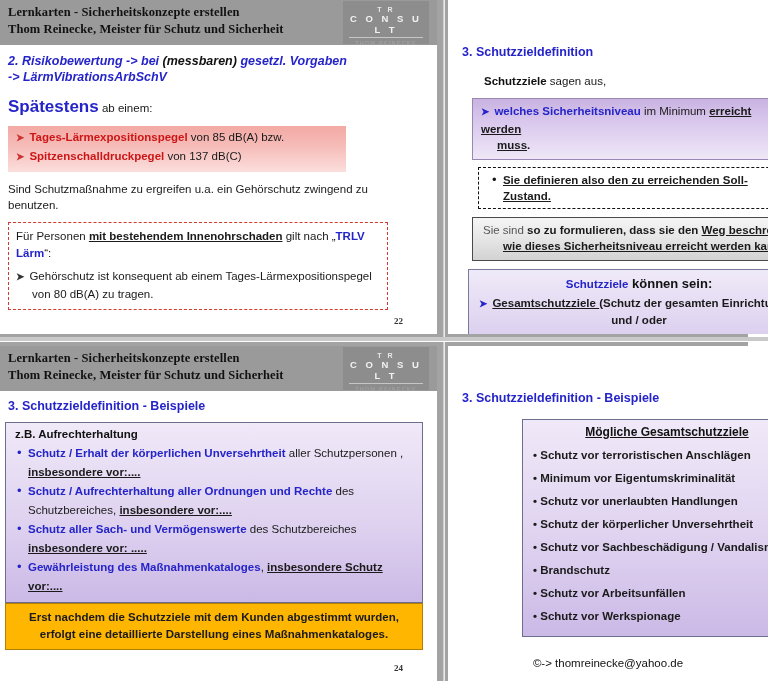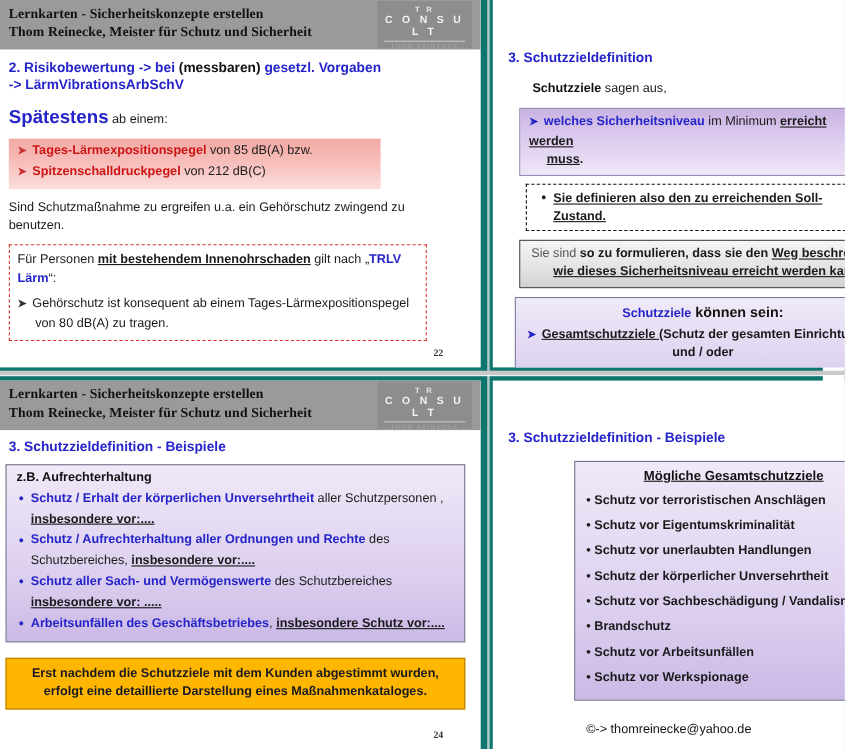--- a/index.html
+++ b/index.html
@@ -3,21 +3,21 @@
 <meta charset="utf-8">
 <style>
   html,body{margin:0;padding:0;}
   body{
     width:768px;height:681px;
     background:#ffffff;
     font-family:"Liberation Sans", sans-serif;
     overflow:hidden;
     position:relative;
   }
-  .page{position:relative;width:748px;height:681px;background:#0f766e;}
+  .page{position:relative;width:748px;height:681px;background:#a3a3a3;}
 
   
   .slide{position:absolute;background:#fff;overflow:hidden;}
   .slide.tl{left:0;  top:0;   width:437px;height:334px;}
   .slide.tr{left:448px;top:0; width:330px;height:334px;}
   .slide.bl{left:0;  top:346px;width:437px;height:335px;}
   .slide.br{left:448px;top:346px;width:330px;height:335px;}
 
   .vdivider{position:absolute;left:443px;top:0;width:1px;height:681px;background:#cfcfcf;}
   .vdivider2{position:absolute;left:444px;top:0;width:1px;height:681px;background:#e9e9e9;}
@@ -129,35 +129,35 @@
       </div>
       <div class="logo">
         <div class="l1">T R</div>
         <div class="l2">C O N S U L T</div>
         <div class="bar"></div>
         <div class="l3">THOM REINECKE</div>
       </div>
     </div>
 
     <div class="body">
-      <div class="h2" style="margin-top:8px;">
+      <div class="h2" style="margin-top:8px;font-style:italic;">
         <span>2. Risikobewertung -&gt; bei </span><span class="blk">(messbaren)</span><span> gesetzl. Vorgaben</span>
         <div>-&gt; LärmVibrationsArbSchV</div>
       </div>
 
       <div style="margin-top:12px;">
         <span class="bold-blue" style="font-size:17px;">Spätestens</span><span class="plain"> ab einem:</span>
       </div>
 
       <div class="box redbox" style="margin-top:9px;width:338px;">
         <div class="li">
           <span class="arrow">➤</span><span class="key">Tages-Lärmexpositionspegel</span><span> von 85 dB(A) bzw.</span>
         </div>
         <div class="li">
-          <span class="arrow">➤</span><span class="key">Spitzenschalldruckpegel</span><span> von 212 dB(C)</span>
+          <span class="arrow">➤</span><span class="key">Spitzenschalldruckpegel</span><span> von 137 dB(C)</span>
         </div>
       </div>
 
       <div class="plain" style="margin-top:9px;width:400px;">Sind Schutzmaßnahme zu ergreifen u.a. ein Gehörschutz zwingend zu benutzen.</div>
 
       <div class="box dashed-red" style="margin-top:9px;width:380px;">
         <div class="plain tight">
           <span>Für Personen </span><span class="b u">mit bestehendem Innenohrschaden</span><span> gilt nach „</span><span class="bold-blue">TRLV Lärm</span><span>“:</span>
         </div>
         <div class="plain tight" style="margin-top:7px;padding-left:16px;text-indent:-16px;">
@@ -237,42 +237,42 @@
           <li>
             <span class="bold-blue">Schutz / Erhalt der körperlichen Unversehrtheit</span><span> aller Schutzpersonen , </span><span class="b u">insbesondere vor:....</span>
           </li>
           <li>
             <span class="bold-blue">Schutz / Aufrechterhaltung aller Ordnungen und Rechte</span><span> des Schutzbereiches, </span><span class="b u">insbesondere vor:....</span>
           </li>
           <li>
             <span class="bold-blue">Schutz aller Sach- und Vermögenswerte</span><span>  des Schutzbereiches </span><span class="b u">insbesondere vor: .....</span>
           </li>
           <li>
-            <span class="bold-blue">Arbeitsunfällen des Geschäftsbetriebes</span><span>, </span><span class="b u">insbesondere Schutz vor:....</span>
+            <span class="bold-blue">Gewährleistung des Maßnahmenkataloges</span><span>, </span><span class="b u">insbesondere Schutz vor:....</span>
           </li>
         </ul>
       </div>
 
-      <div class="box orangebox" style="margin-top:14px;width:418px;">
+      <div class="box orangebox" style="margin-top:0px;width:418px;">
         <div class="t">Erst nachdem die Schutzziele mit dem Kunden abgestimmt wurden,</div>
         <div class="t">erfolgt eine detaillierte Darstellung eines Maßnahmenkataloges.</div>
       </div>
     </div>
     <div class="pagenum">24</div>
   </div>
 
   <div class="slide br">
     <div class="body" style="padding:0 6px;">
       <div class="h2" style="margin-top:44px;margin-left:8px;">3. Schutzzieldefinition - Beispiele</div>
 
       <div class="box purple-flat" style="margin-top:13px;margin-left:68px;width:290px;padding:5px 10px 8px 10px;">
         <div class="b u" style="font-size:12px;color:#111;text-align:center;">Mögliche Gesamtschutzziele</div>
         <div style="margin-top:5px;">
           <div class="plain b" style="line-height:23px;white-space:nowrap;">• <span>Schutz vor terroristischen Anschlägen</span></div>
-          <div class="plain b" style="line-height:23px;white-space:nowrap;">• <span>Schutz vor Eigentumskriminalität</span></div>
+          <div class="plain b" style="line-height:23px;white-space:nowrap;">• <span>Minimum vor Eigentumskriminalität</span></div>
           <div class="plain b" style="line-height:23px;white-space:nowrap;">• <span>Schutz vor unerlaubten Handlungen</span></div>
           <div class="plain b" style="line-height:23px;white-space:nowrap;">• <span>Schutz der körperlicher Unversehrtheit</span></div>
           <div class="plain b" style="line-height:23px;white-space:nowrap;">• <span>Schutz vor Sachbeschädigung  / Vandalismus</span></div>
           <div class="plain b" style="line-height:23px;white-space:nowrap;">• <span>Brandschutz</span></div>
           <div class="plain b" style="line-height:23px;white-space:nowrap;">• <span>Schutz vor Arbeitsunfällen</span></div>
           <div class="plain b" style="line-height:23px;white-space:nowrap;">• <span>Schutz vor Werkspionage</span></div>
         </div>
       </div>
 
       <div class="copyr" style="margin-top:20px;text-align:center;padding-right:10px;">©-&gt; thomreinecke@yahoo.de</div>

